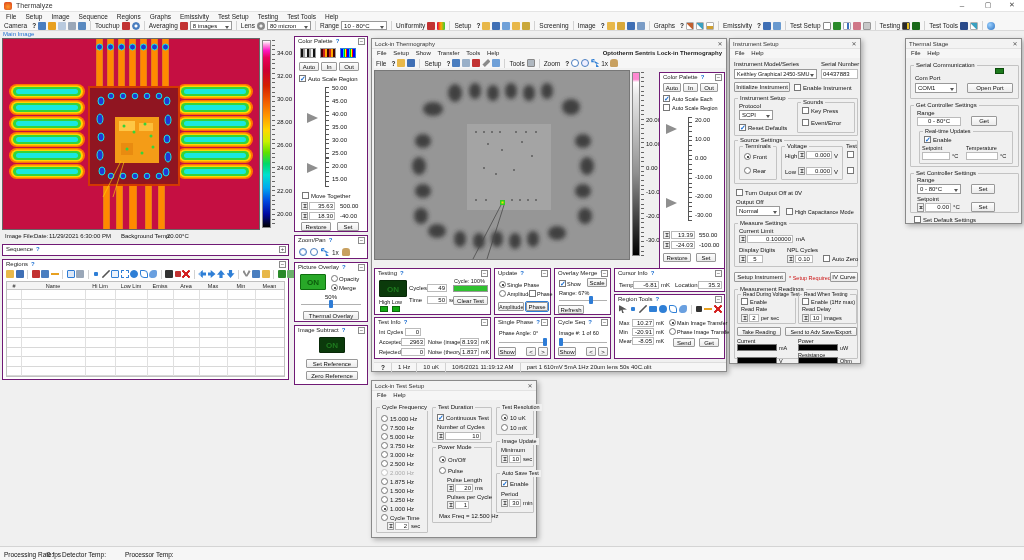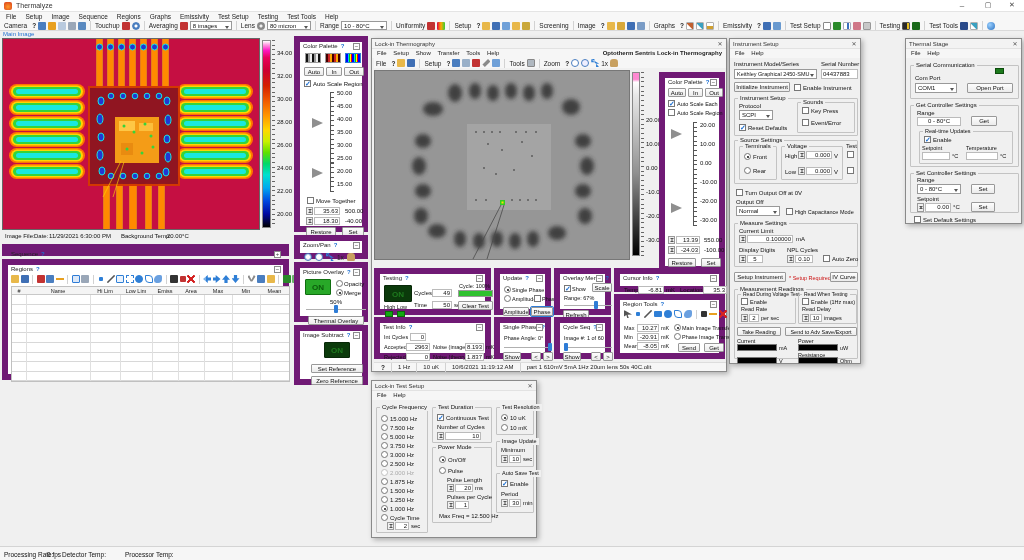--- a/index.html
+++ b/index.html
@@ -15,21 +15,21 @@
   .combo{position:absolute;background:#fff;border:1px solid #999;font-size:6px;line-height:8px;padding:0 8px 0 2px;white-space:nowrap;overflow:hidden;color:#111;}
   .combo::after{content:"";position:absolute;right:2px;top:3.5px;border:2.5px solid transparent;border-top:3px solid #555;}
   .chk{position:absolute;width:7px;height:7px;border:1px solid #777;background:#fff;}
   .chk.on::after{content:"\2713";position:absolute;left:0;top:-1.5px;font-size:7px;color:#1d6fd1;font-weight:bold;}
   .rad{position:absolute;width:7px;height:7px;border:1px solid #777;background:#fff;border-radius:50%;}
   .rad.on::after{content:"";position:absolute;left:1.5px;top:1.5px;width:2.5px;height:2.5px;background:#111;border-radius:50%;}
   .rad.dis{border-color:#c2c2c2;}
   .spin{position:absolute;width:7px;background:#f0f0f0;border:1px solid #999;}
   .spin::before{content:"";position:absolute;left:1px;top:1px;border:2px solid transparent;border-bottom:2.5px solid #555;}
   .spin::after{content:"";position:absolute;left:1px;bottom:1px;border:2px solid transparent;border-top:2.5px solid #555;}
-  .panel{position:absolute;background:#fff;border:6px solid #701a75;}
+  .panel{position:absolute;background:#fff;border:1px solid #701a75;}
   .pt{position:absolute;left:3px;top:1px;font-size:6px;color:#222;white-space:nowrap;}
   .q{color:#1d6fd1;font-weight:bold;margin-left:3px;}
   .cbox{position:absolute;right:2px;top:1px;width:7px;height:7px;border:1px solid #8a8a8a;background:#fdfdfd;font-size:6px;line-height:5.5px;text-align:center;color:#444;}
   .grp{position:absolute;border:1px solid #c3c3c3;border-radius:1px;}
   .gt{position:absolute;top:-4px;left:3px;background:#f0f0f0;font-size:6px;line-height:7px;padding:0 2px;white-space:nowrap;color:#111;}
   .sl{position:absolute;height:1px;background:#b0b0b0;}
   .sth{position:absolute;width:4px;height:8px;top:-4px;background:#2e7cd6;border-radius:1px;}
   .tri{position:absolute;width:0;height:0;border:5px solid transparent;border-left:11px solid #8f8f8f;border-right:0;}
   .ruler{position:absolute;width:4px;background:repeating-linear-gradient(to bottom,#555 0 1px,transparent 1px 4.7px);border-left:1px solid #555;}
   .win{position:absolute;background:#f0f0f0;border:1px solid #8a8a8a;box-shadow:2px 2px 5px rgba(0,0,0,.28);}

